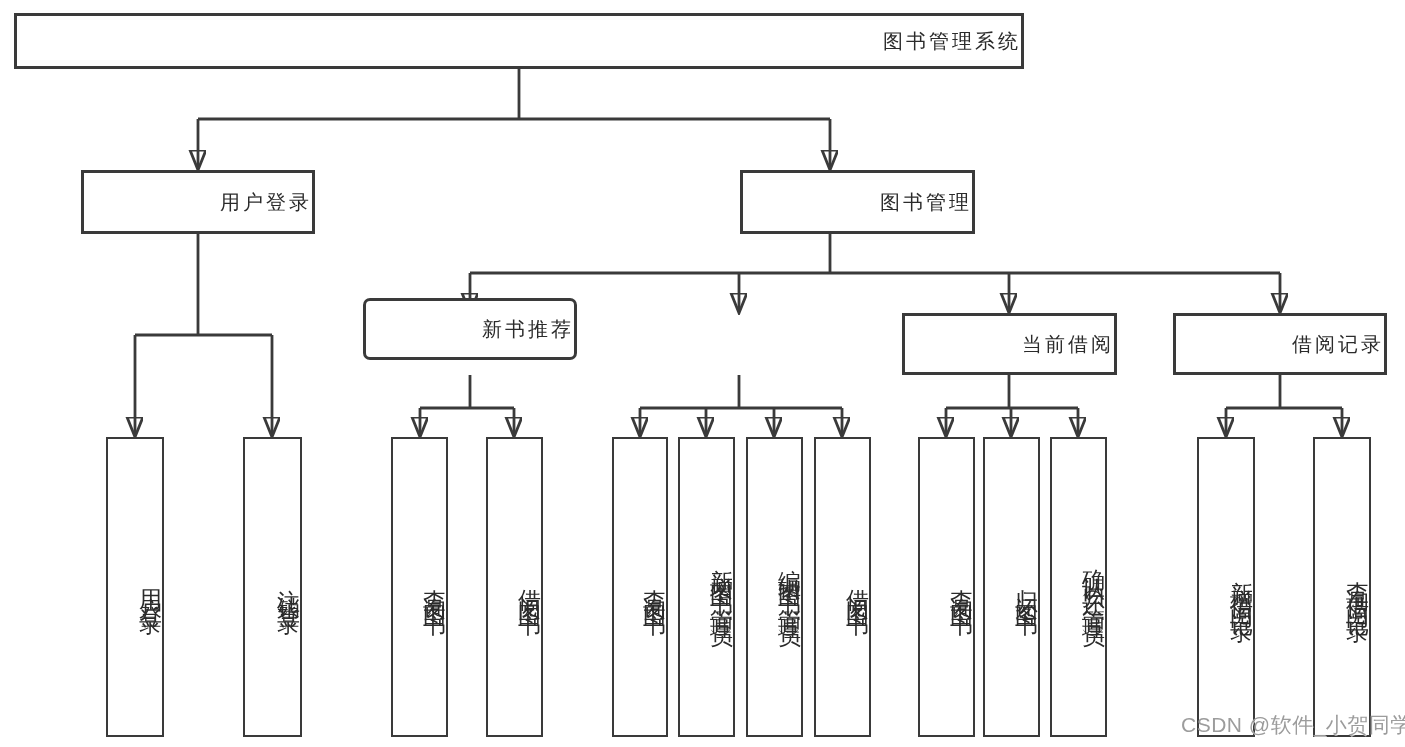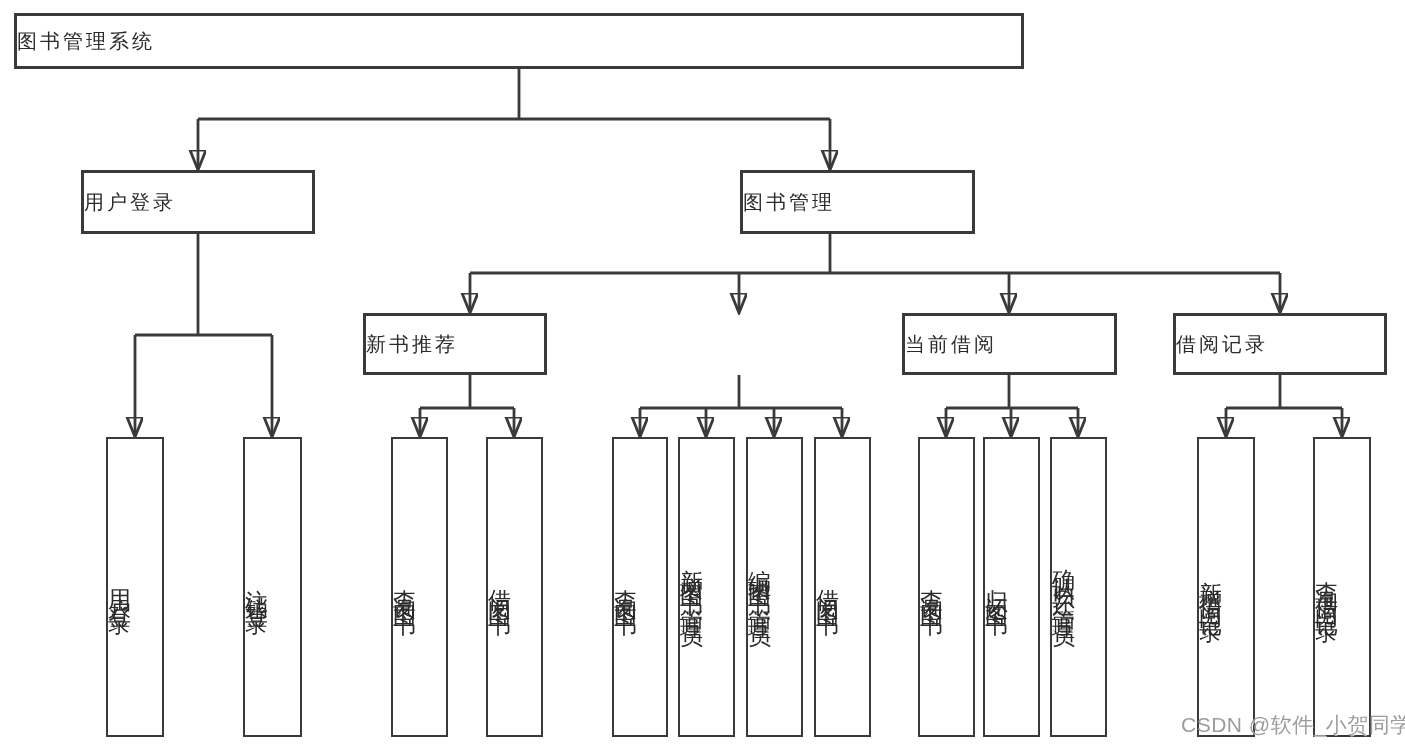--- a/index.html
+++ b/index.html
@@ -26,21 +26,21 @@
     stroke-width: 2.8;
     fill: none;
   }
   .box {
     position: absolute;
     background: #ffffff;
     border: 3px solid #3a3a3a;
     box-sizing: border-box;
     display: flex;
     align-items: center;
-    justify-content: flex-start;
+    justify-content: flex-end;
     color: #2b2b2b;
   }
   .node-h {
     font-size: 20px;
     letter-spacing: 3px;
     white-space: nowrap;
   }
   .leaf {
     border-width: 2.5px;
   }
@@ -116,21 +116,21 @@
     <span>图书管理系统</span>
   </div>
 
   <div class="box node-h" style="left:81px; top:170px; width:234px; height:64px;">
     <span>用户登录</span>
   </div>
   <div class="box node-h" style="left:740px; top:170px; width:235px; height:64px;">
     <span>图书管理</span>
   </div>
 
-  <div class="box node-h" style="left:363px; top:313px; width:184px; height:62px;">
+  <div class="box node-h" style="left:363px; top:298px; width:214px; height:62px;border-radius:7px;">
     <span>新书推荐</span>
   </div>
   <div class="box node-h" style="left:902px; top:313px; width:215px; height:62px;">
     <span>当前借阅</span>
   </div>
   <div class="box node-h" style="left:1173px; top:313px; width:214px; height:62px;">
     <span>借阅记录</span>
   </div>
 
   <div class="box leaf" style="left:106px; top:437px; width:58px; height:300px;">

